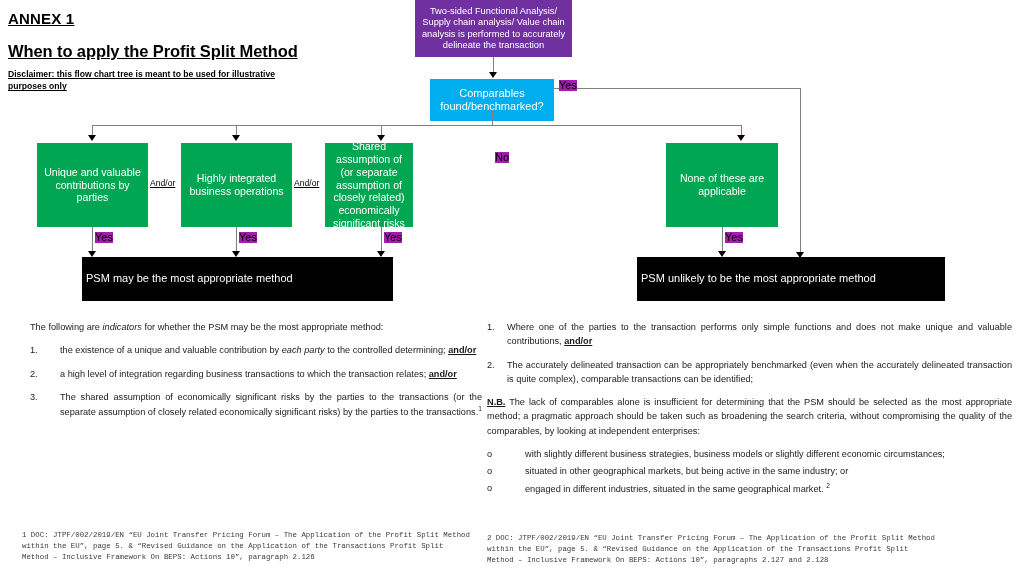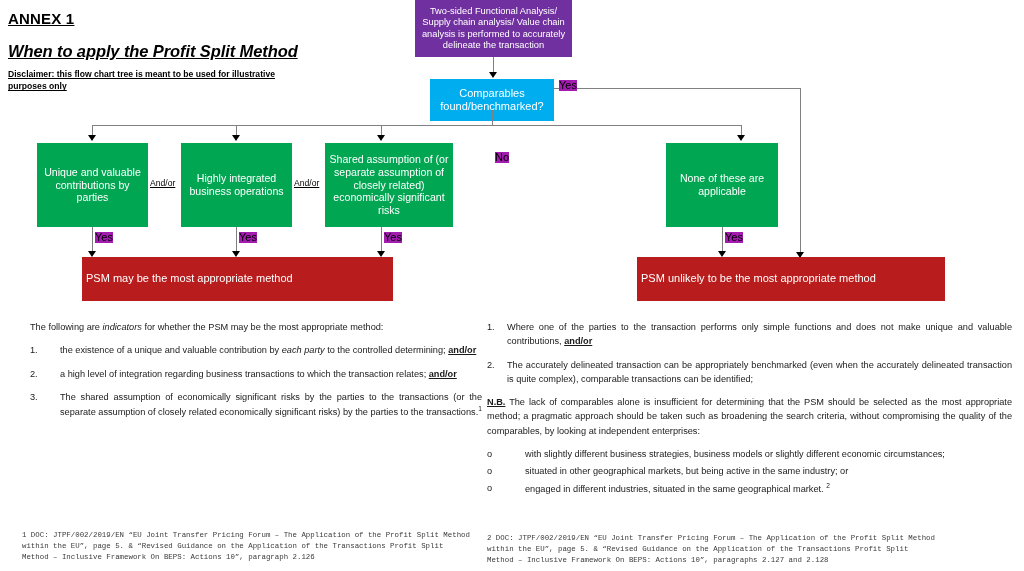--- a/index.html
+++ b/index.html
@@ -24,21 +24,20 @@
     font-weight: bold;
     text-decoration: underline;
     letter-spacing: 0.2px;
   }
   #page-title {
     left: 8px; top: 42px;
     font-size: 16.5px;
     font-weight: bold;
     text-decoration: underline;
     letter-spacing: -0.1px;
-    font-style: italic;
   }
   #disclaimer {
     left: 8px; top: 68px;
     width: 290px;
     font-size: 8.6px;
     font-weight: bold;
     line-height: 1.45;
     text-decoration: underline;
   }
 
@@ -59,21 +58,21 @@
   }
   .node-blue {
     background: #00AEEF;
     font-size: 11px;
   }
   .node-green {
     background: #00A651;
     font-size: 10.6px;
   }
   .node-navy {
-    background: #b91c1c;
+    background: #000000;
     font-size: 11px;
   }
 
   
   .vline { background: #808080; width: 1px; }
   .hline { background: #808080; height: 1px; }
   .arrow {
     width: 0; height: 0;
     border-left: 4px solid transparent;
     border-right: 4px solid transparent;
@@ -175,21 +174,21 @@
 <div class="abs arrow" style="left:737px; top:135px;"></div>
 
 <div class="abs node node-green" style="left:37px; top:143px; width:111px; height:84px;">
   <span>Unique and valuable contributions by parties</span>
 </div>
 
 <div class="abs node node-green" style="left:181px; top:143px; width:111px; height:84px;">
   <span>Highly integrated business operations</span>
 </div>
 
-<div class="abs node node-green" style="left:325px; top:143px; width:128px; height:84px;">
+<div class="abs node node-green" style="left:325px; top:143px; width:88px; height:84px;">
   <span>Shared assumption of (or separate assumption of closely related) economically significant risks</span>
 </div>
 
 <div class="abs node node-green" style="left:666px; top:143px; width:112px; height:84px;">
   <span>None of these are applicable</span>
 </div>
 
 <div class="abs andor" style="left:149px; top:178px;">And/or</div>
 <div class="abs andor" style="left:293px; top:178px;">And/or</div>
 

